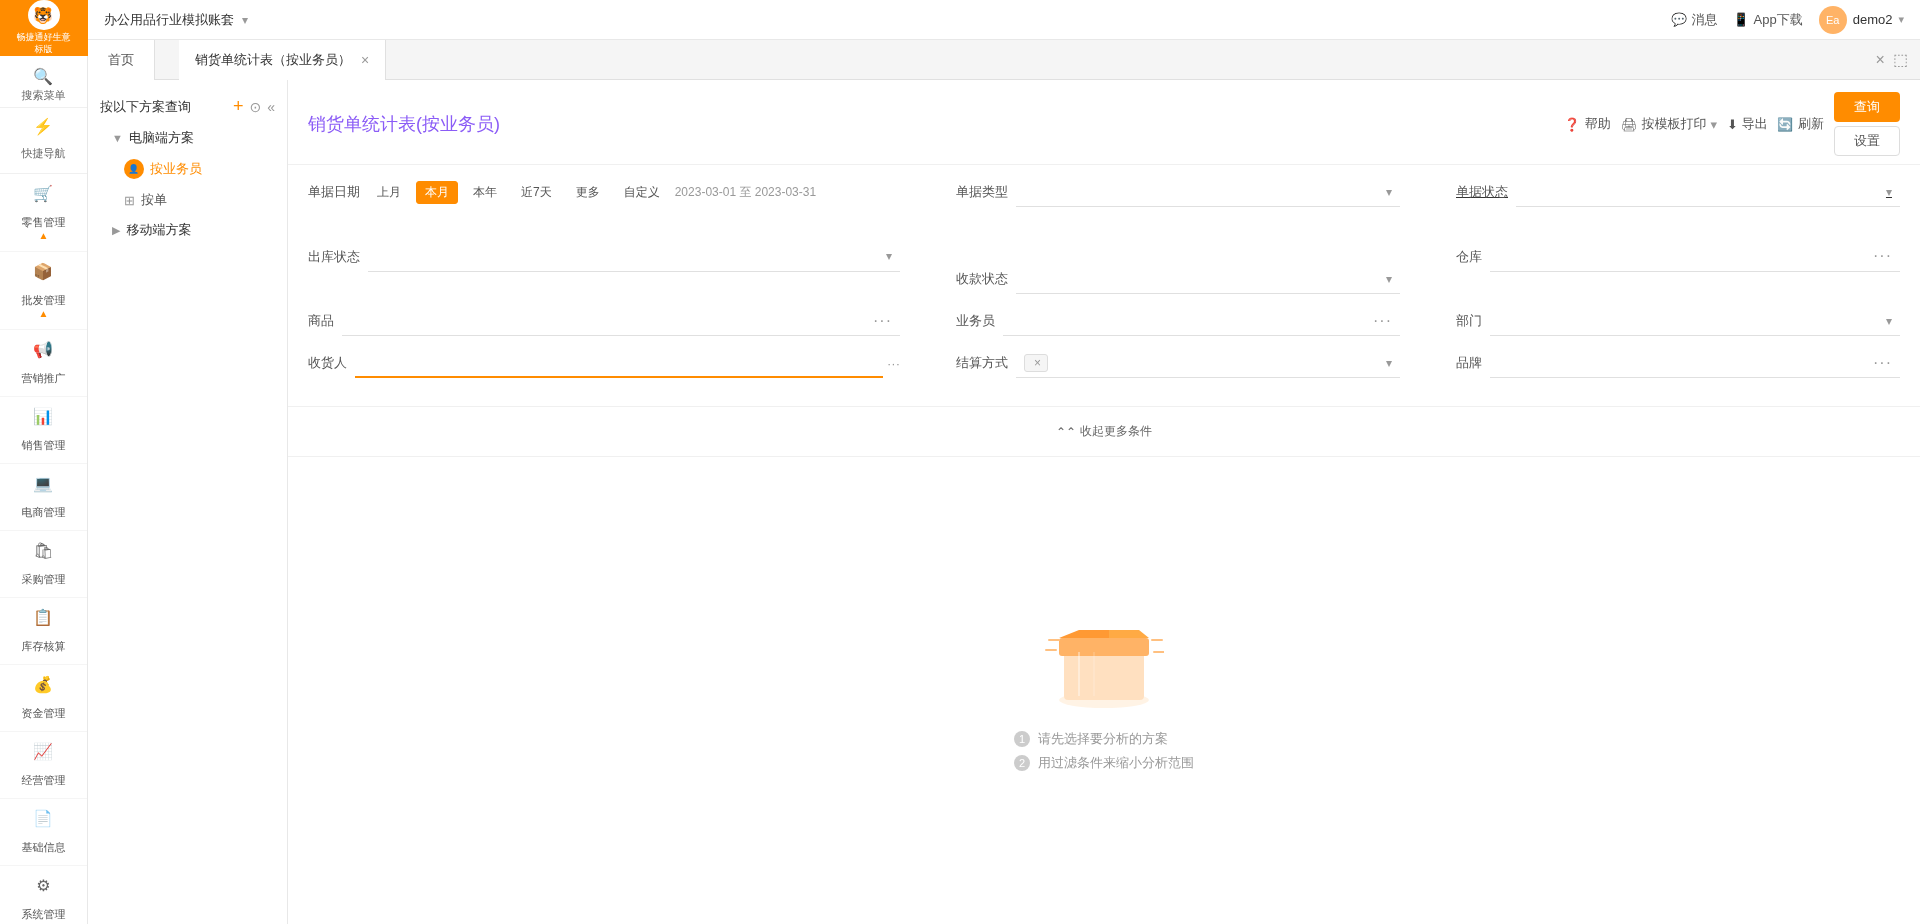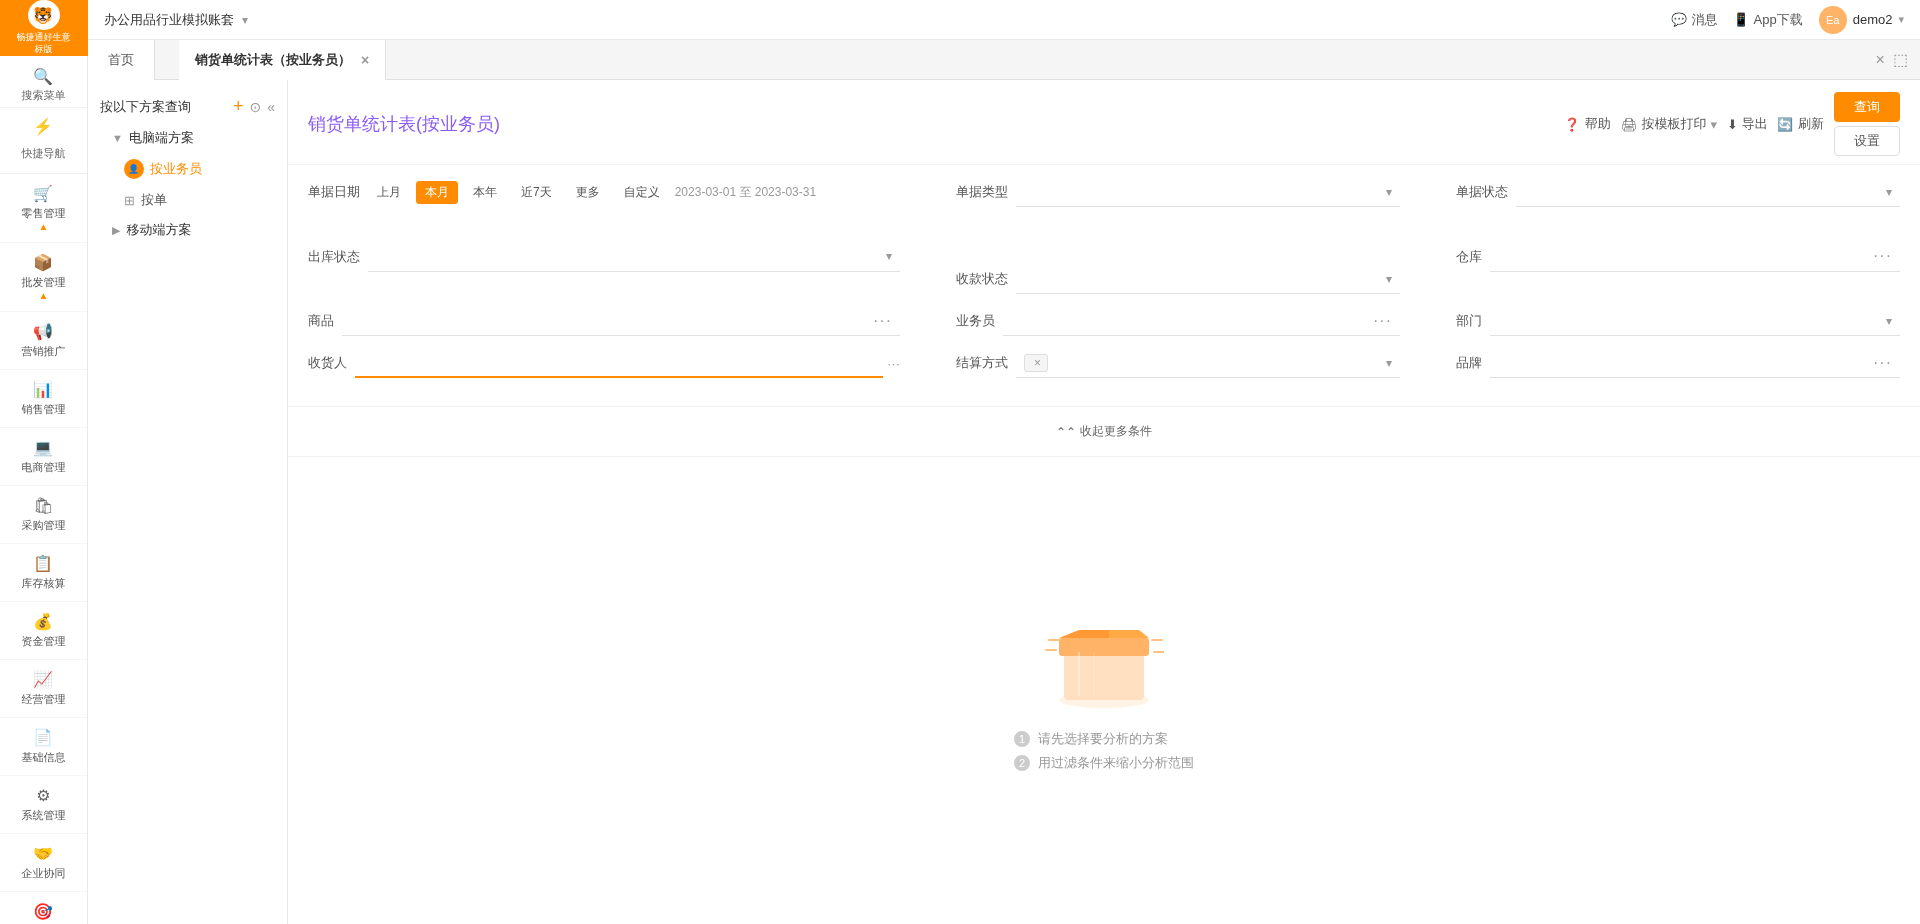--- a/index.html
+++ b/index.html
@@ -9,39 +9,39 @@
     .sidebar { width: 88px; background: #fff; display: flex; flex-direction: column; align-items: center; border-right: 1px solid #e8e8e8; flex-shrink: 0; }
     .sidebar-logo { width: 88px; height: 56px; background: #ff8c00; display: flex; flex-direction: column; align-items: center; justify-content: center; cursor: pointer; }
     .sidebar-logo .logo-icon { width: 32px; height: 32px; background: #fff; border-radius: 50%; display: flex; align-items: center; justify-content: center; }
     .sidebar-logo .logo-icon span { color: #ff8c00; font-size: 16px; font-weight: bold; }
     .sidebar-logo .logo-text { color: #fff; font-size: 10px; margin-top: 2px; }
     .sidebar-search { width: 100%; padding: 8px 0; display: flex; flex-direction: column; align-items: center; border-bottom: 1px solid #f0f0f0; cursor: pointer; }
     .sidebar-search span { font-size: 11px; color: #666; margin-top: 3px; }
     .sidebar-nav { width: 100%; display: flex; flex-direction: column; align-items: center; border-bottom: 1px solid #f0f0f0; cursor: pointer; }
     .sidebar-nav span { font-size: 11px; color: #666; margin-top: 3px; padding-bottom: 8px; }
     .sidebar-menu-item { width: 100%; display: flex; flex-direction: column; align-items: center; padding: 10px 0; cursor: pointer; border-bottom: 1px solid #f5f5f5; }
-    .sidebar-menu-item .item-label { font-size: 11px; color: #555; margin-top: 3px; }
+    .sidebar-menu-item .item-label { font-size: 11px; color: #555; margin-top: 12px; }
     .sidebar-menu-item .item-icon { font-size: 16px; color: #666; }
 
     
     .main-area { flex: 1; display: flex; flex-direction: column; overflow: hidden; }
 
     
     .top-header { height: 40px; background: #fff; display: flex; align-items: center; justify-content: space-between; padding: 0 16px; border-bottom: 1px solid #e8e8e8; flex-shrink: 0; }
     .top-header-left { display: flex; align-items: center; gap: 8px; }
     .top-header-title { font-size: 13px; color: #333; }
     .top-header-arrow { color: #999; font-size: 12px; }
     .top-header-right { display: flex; align-items: center; gap: 16px; }
     .top-header-btn { display: flex; align-items: center; gap: 4px; font-size: 13px; color: #555; cursor: pointer; }
     .user-avatar { width: 28px; height: 28px; border-radius: 50%; background: #ffb366; display: flex; align-items: center; justify-content: center; font-size: 11px; color: #fff; cursor: pointer; }
 
     
     .tab-bar { height: 40px; background: #f5f5f5; display: flex; align-items: center; border-bottom: 1px solid #e0e0e0; flex-shrink: 0; gap: 24px; }
     .tab-item { height: 40px; display: flex; align-items: center; padding: 0 16px; cursor: pointer; font-size: 13px; color: #555; border-right: 1px solid #e0e0e0; gap: 6px; }
-    .tab-item.active { background: #fff; color: #333; font-weight: 700; }
+    .tab-item.active { background: #fff; color: #333; font-weight: 400; }
     .tab-item .tab-close { color: #999; font-size: 14px; cursor: pointer; margin-left: 4px; }
     .tab-home { padding: 0 20px; background: #fff; height: 40px; display: flex; align-items: center; font-size: 13px; color: #555; border-right: 1px solid #e0e0e0; cursor: pointer; }
     .tab-window-btns { margin-left: auto; display: flex; align-items: center; gap: 8px; padding-right: 12px; }
     .tab-window-btn { font-size: 16px; color: #999; cursor: pointer; }
 
     
     .page-area { flex: 1; display: flex; overflow: hidden; }
 
     
     .left-panel { width: 200px; background: #fff; border-right: 1px solid #e8e8e8; display: flex; flex-direction: column; flex-shrink: 0; padding: 10px 0; overflow-y: auto; }
@@ -290,21 +290,21 @@
           </div>
           <div class="filter-divider"></div>
           <div class="filter-item" style="flex:1.5;">
             <span class="filter-label">单据类型</span>
             <div class="filter-select">
               <span></span>
               <span class="select-arrow">▾</span>
             </div>
           </div>
           <div class="filter-divider"></div>
-          <div class="filter-item" style="flex:1.5;">
+          <div class="filter-item" style="flex:1.5;text-decoration:underline;">
             <span class="filter-label">单据状态</span>
             <div class="filter-select">
               <span></span>
               <span class="select-arrow">▾</span>
             </div>
           </div>
         </div>
 
         <div class="filter-row">
           <div class="filter-item" style="flex:2;">

